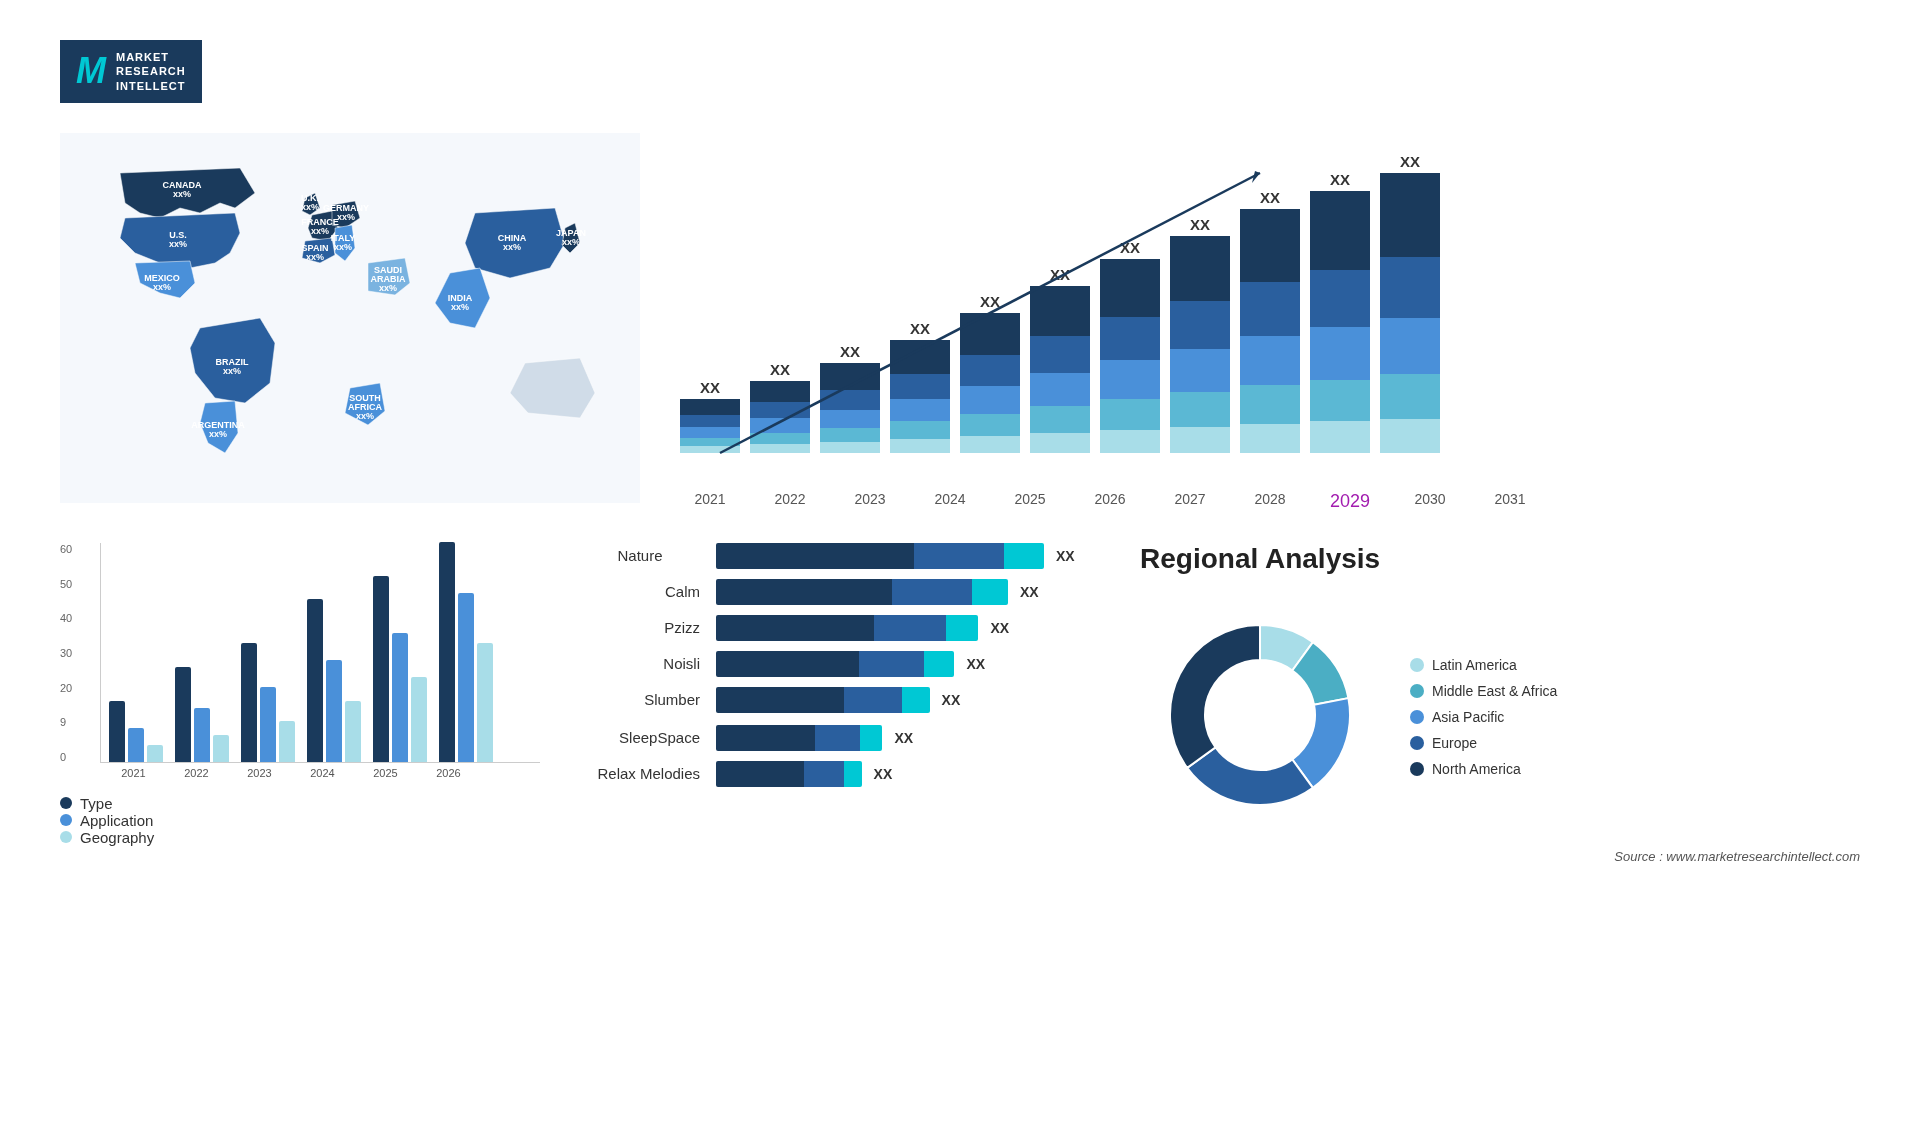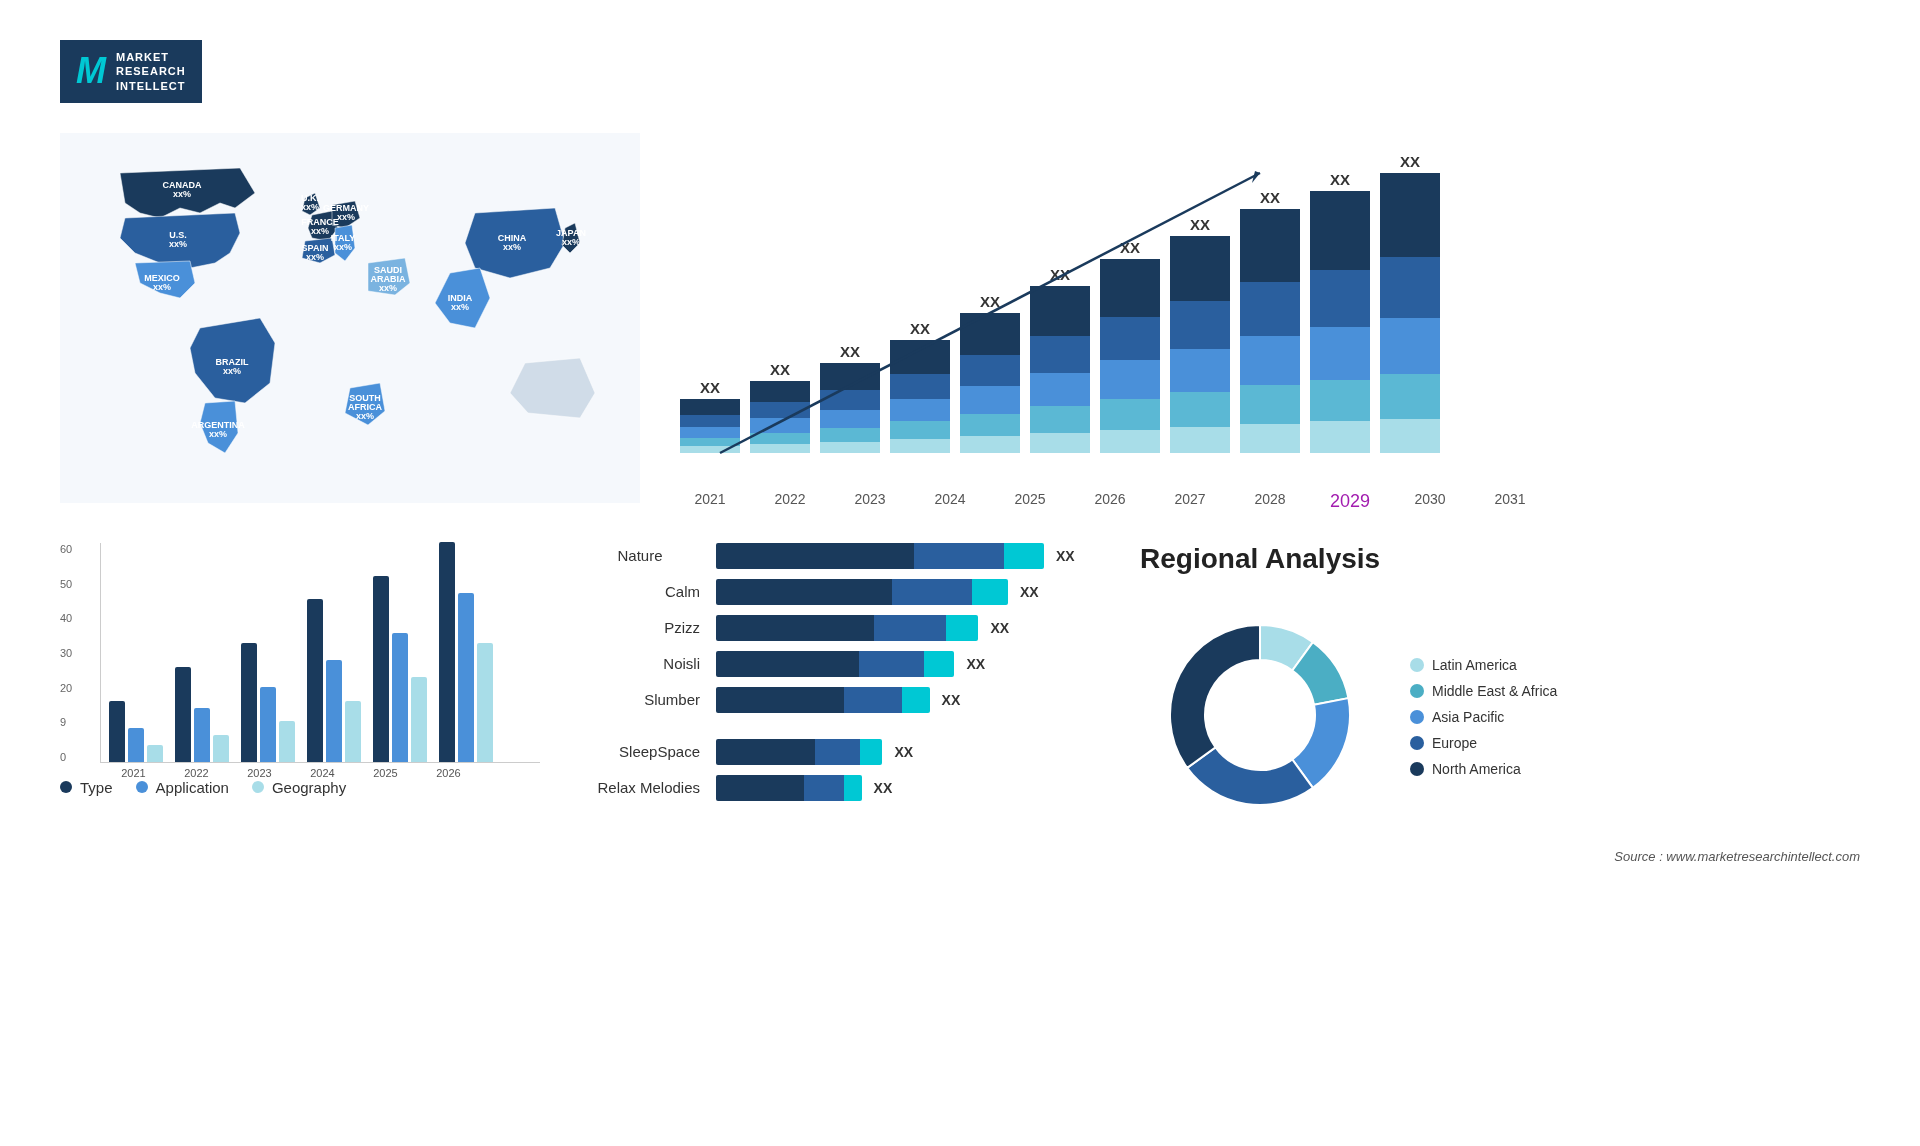--- a/index.html
+++ b/index.html
@@ -456,21 +456,21 @@
         <div style="display:flex; gap:12px; padding-left:8px; margin-top:4px;" id="seg-x-labels">
         <div style="font-size: 11px; color: rgb(85, 85, 85); text-align: center; width: 51px;">2021</div>
             <div style="font-size: 11px; color: rgb(85, 85, 85); text-align: center; width: 51px;">2022</div>
             <div style="font-size: 11px; color: rgb(85, 85, 85); text-align: center; width: 51px;">2023</div>
             <div style="font-size: 11px; color: rgb(85, 85, 85); text-align: center; width: 51px;">2024</div>
             <div style="font-size: 11px; color: rgb(85, 85, 85); text-align: center; width: 51px;">2025</div>
             <div style="font-size: 11px; color: rgb(85, 85, 85); text-align: center; width: 51px;">2026</div>
           </div>
       </div>
 
-      <div style="display:flex; flex-direction:row; gap:23px;" id="seg-legend">
+      <div style="margin-top:16px; display:flex; flex-direction:column; gap:0;" id="seg-legend">
       <div style="display: flex; align-items: center; gap: 8px; font-size: 15px; color: rgb(51, 51, 51);">
             <div style="width:12px;height:12px;border-radius:50%;background:#1a3a5c;"></div>
             <span>Type</span>
           </div>
           <div style="display: flex; align-items: center; gap: 8px; font-size: 15px; color: rgb(51, 51, 51);">
             <div style="width:12px;height:12px;border-radius:50%;background:#4a90d9;"></div>
             <span>Application</span>
           </div>
           <div style="display: flex; align-items: center; gap: 8px; font-size: 15px; color: rgb(51, 51, 51);">
             <div style="width:12px;height:12px;border-radius:50%;background:#a8dde8;"></div>
@@ -518,21 +518,21 @@
             <div style="width: 130px; font-size: 15px; color: rgb(51, 51, 51); text-align: right; padding-right: 10px;">Noisli</div>
             <div style="flex: 1 1 0%; display: flex; align-items: center; gap: 6px;">
               <div style="display: flex; height: 26px; border-radius: 2px; overflow: hidden;">
                 <div style="width: 143px; height: 26px; background: rgb(26, 58, 92);"></div>
                 <div style="width: 65px; height: 26px; background: rgb(42, 95, 158);"></div>
                 <div style="width: 30.4px; height: 26px; background: rgb(0, 200, 212);"></div>
               </div>
               <span style="font-size: 14px; font-weight: 600; color: rgb(51, 51, 51); margin-left: 6px;">XX</span>
             </div>
           </div>
-          <div style="display: flex; align-items: center; margin-bottom: 26px; gap: 6px;">
+          <div style="display: flex; align-items: center; margin-bottom: 12px; gap: 6px;">
             <div style="width: 130px; font-size: 15px; color: rgb(51, 51, 51); text-align: right; padding-right: 10px;">Slumber</div>
             <div style="flex: 1 1 0%; display: flex; align-items: center; gap: 6px;">
               <div style="display: flex; height: 26px; border-radius: 2px; overflow: hidden;">
                 <div style="width: 127.6px; height: 26px; background: rgb(26, 58, 92);"></div>
                 <div style="width: 58px; height: 26px; background: rgb(42, 95, 158);"></div>
                 <div style="width: 28px; height: 26px; background: rgb(0, 200, 212);"></div>
               </div>
               <span style="font-size: 14px; font-weight: 600; color: rgb(51, 51, 51); margin-left: 6px;">XX</span>
             </div>
           </div>

